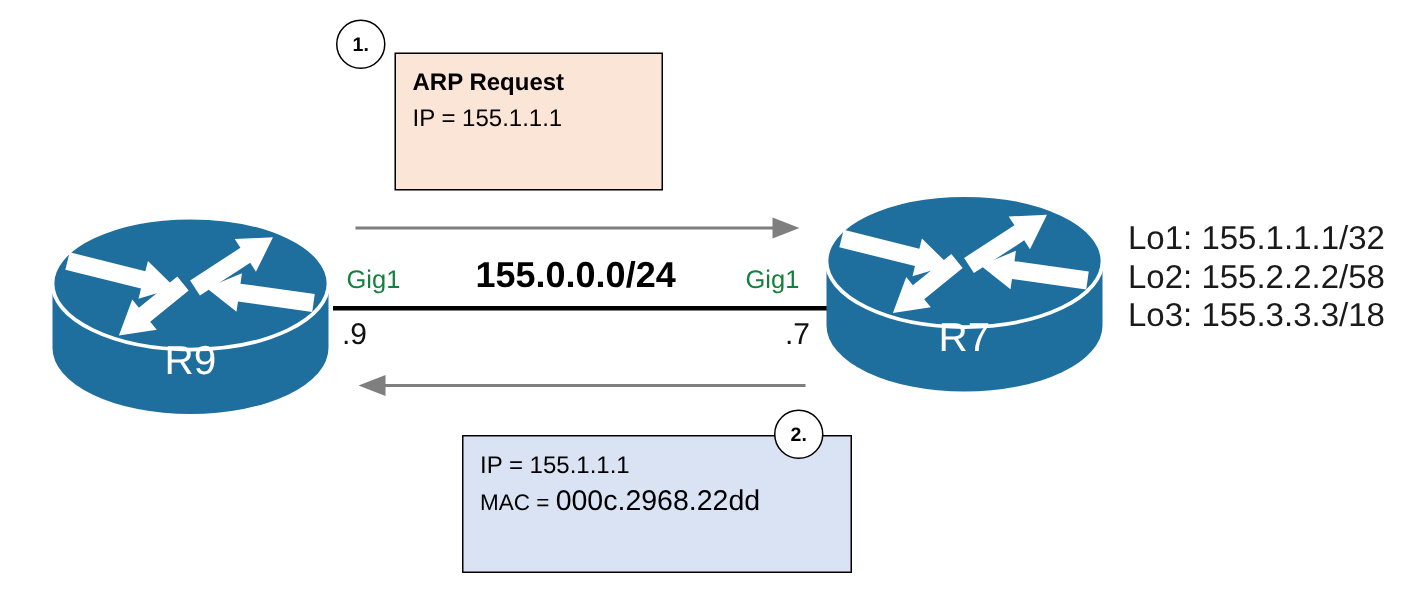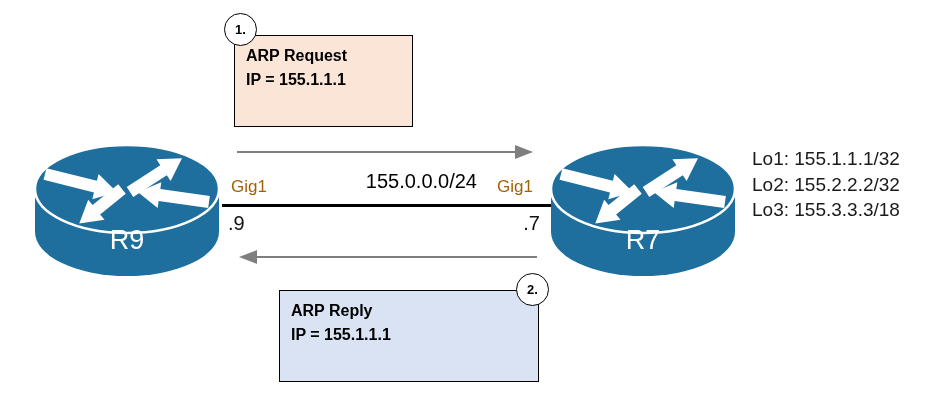--- a/index.html
+++ b/index.html
@@ -12,69 +12,69 @@
     font-family: "Liberation Sans", sans-serif;
     color: #000000;
     overflow: hidden;
   }
 
   
   .router { position: absolute; width: 190px; height: 136px; z-index: 2; }
 
   
   .link-line { position: absolute; left: 222px; top: 204px; width: 336px; height: 3px; background: #000; z-index: 1; }
-  .iface { position: absolute; font-size: 17px; color: #a16207; z-index: 2; }
+  .iface { position: absolute; font-size: 17px; color: #15803d; z-index: 2; }
   .hostnum { position: absolute; font-size: 20px; color: #111; z-index: 2; }
-  .subnet { position: absolute; left: 317px; top: 170px; width: 160px; text-align: right;
-            font-size: 20px; font-weight: normal; z-index: 2; }
+  .subnet { position: absolute; left: 317px; top: 170px; width: 160px; text-align: left;
+            font-size: 24px; font-weight: bold; z-index: 2; }
 
   
   .gray-line { position: absolute; height: 2px; background: #7F7F7F; z-index: 1; }
   .head-right { position: absolute; width: 0; height: 0;
                 border-left: 18px solid #7F7F7F; border-top: 7px solid transparent; border-bottom: 7px solid transparent; z-index: 1; }
   .head-left { position: absolute; width: 0; height: 0;
                border-right: 18px solid #7F7F7F; border-top: 7px solid transparent; border-bottom: 7px solid transparent; z-index: 1; }
 
   
-  .callout { position: absolute; border: 1.6px solid #000; padding: 8px 20px 0 11px; z-index: 2; }
+  .callout { position: absolute; border: 1.6px solid #000; padding: 8px 20px 0 11px; z-index: 2; margin-left: 29px; }
   .callout-request { left: 234px; top: 35px; width: 179px; height: 92px; background: #FBE5D6; }
   .callout-reply { left: 279px; top: 290px; width: 260px; height: 92px; background: #DAE3F3; }
-  .callout .line { font-size: 16px; line-height: 24px; white-space: nowrap; font-weight: bold; }
+  .callout .line { font-size: 16px; line-height: 24px; white-space: nowrap; }
   .callout .title { font-weight: bold; }
   .mac-line { line-height: 26px; }
   .mac-label { font-size: 15px; }
   .mac-value { font-size: 19px; }
 
   
   .badge { position: absolute; width: 33px; height: 33px; background: #fff;
            border: 1.7px solid #000; border-radius: 50%;
            display: flex; align-items: center; justify-content: center;
            font-size: 13px; font-weight: bold; z-index: 3; }
 
   
-  .loopbacks { position: absolute; left: 752px; top: 146px; font-size: 19px; line-height: 25.5px; color: #1a1a1a; z-index: 2; }
+  .loopbacks { position: absolute; left: 752px; top: 146px; font-size: 22px; line-height: 25.5px; color: #1a1a1a; z-index: 2; }
 
   .router-label { font-family: "Liberation Sans", sans-serif; }
 </style>
 </head>
 <body>
 
 <div class="canvas">
 
   <div class="callout callout-request">
     <div class="line title">ARP Request</div>
     <div class="line">IP = 155.1.1.1</div>
   </div>
   <div class="badge" style="left:224px; top:13px;">
     <span>1.</span>
   </div>
 
   <div class="callout callout-reply">
-    <div class="line title">ARP Reply</div>
     <div class="line">IP = 155.1.1.1</div>
+    <div class="line mac-line"><span class="mac-label">MAC = </span><span class="mac-value">000c.2968.22dd</span></div>
   </div>
   <div class="badge" style="left:516px; top:273px;">
     <span>2.</span>
   </div>
 
   <div class="gray-line" style="left:237px; top:151px; width:279px;"></div>
   <div class="head-right" style="left:515px; top:145px;"></div>
 
   <div class="gray-line" style="left:256px; top:256px; width:281px;"></div>
   <div class="head-left" style="left:239px; top:250px;"></div>
@@ -93,33 +93,33 @@
       <g fill="#ffffff">
         <polygon points="0,-6 52,-6 52,-13 74,0 52,13 52,6 0,6" transform="translate(12,32) rotate(14)"></polygon>
         <polygon points="0,-6 40,-6 40,-13 62,0 40,13 40,6 0,6" transform="translate(97,50) rotate(-33)"></polygon>
         <polygon points="0,-6 33,-6 33,-13 55,0 33,13 33,6 0,6" transform="translate(89,47) rotate(141)"></polygon>
         <polygon points="0,-6 50,-6 50,-13 72,0 50,13 50,6 0,6" transform="translate(176,60) rotate(188)"></polygon>
       </g>
       <text class="router-label" x="94" y="107" text-anchor="middle" fill="#ffffff" font-size="27">R9</text>
     </svg>
   </div>
 
-  <div class="router" style="left:549px; top:142px;">
+  <div class="router" style="left:549px; top:127px;">
     <svg width="190" height="136" viewBox="0 0 190 136" xmlns="http://www.w3.org/2000/svg">
       <path d="M2,47 L2,90 A92,44 0 0 0 186,90 L186,47 Z" fill="#1E6F9E"></path>
       <ellipse cx="94" cy="47" rx="92" ry="44" stroke="#ffffff" stroke-width="2.5" fill="#1E6F9E"></ellipse>
       <g fill="#ffffff">
         <polygon points="0,-6 52,-6 52,-13 74,0 52,13 52,6 0,6" transform="translate(12,32) rotate(14)"></polygon>
         <polygon points="0,-6 40,-6 40,-13 62,0 40,13 40,6 0,6" transform="translate(97,50) rotate(-33)"></polygon>
         <polygon points="0,-6 33,-6 33,-13 55,0 33,13 33,6 0,6" transform="translate(89,47) rotate(141)"></polygon>
         <polygon points="0,-6 50,-6 50,-13 72,0 50,13 50,6 0,6" transform="translate(176,60) rotate(188)"></polygon>
       </g>
       <text class="router-label" x="94" y="107" text-anchor="middle" fill="#ffffff" font-size="27">R7</text>
     </svg>
   </div>
 
   <div class="loopbacks">
     <div>Lo1: 155.1.1.1/32</div>
-    <div>Lo2: 155.2.2.2/32</div>
+    <div>Lo2: 155.2.2.2/58</div>
     <div>Lo3: 155.3.3.3/18</div>
   </div>
 
 </div>
 
 </body></html>

